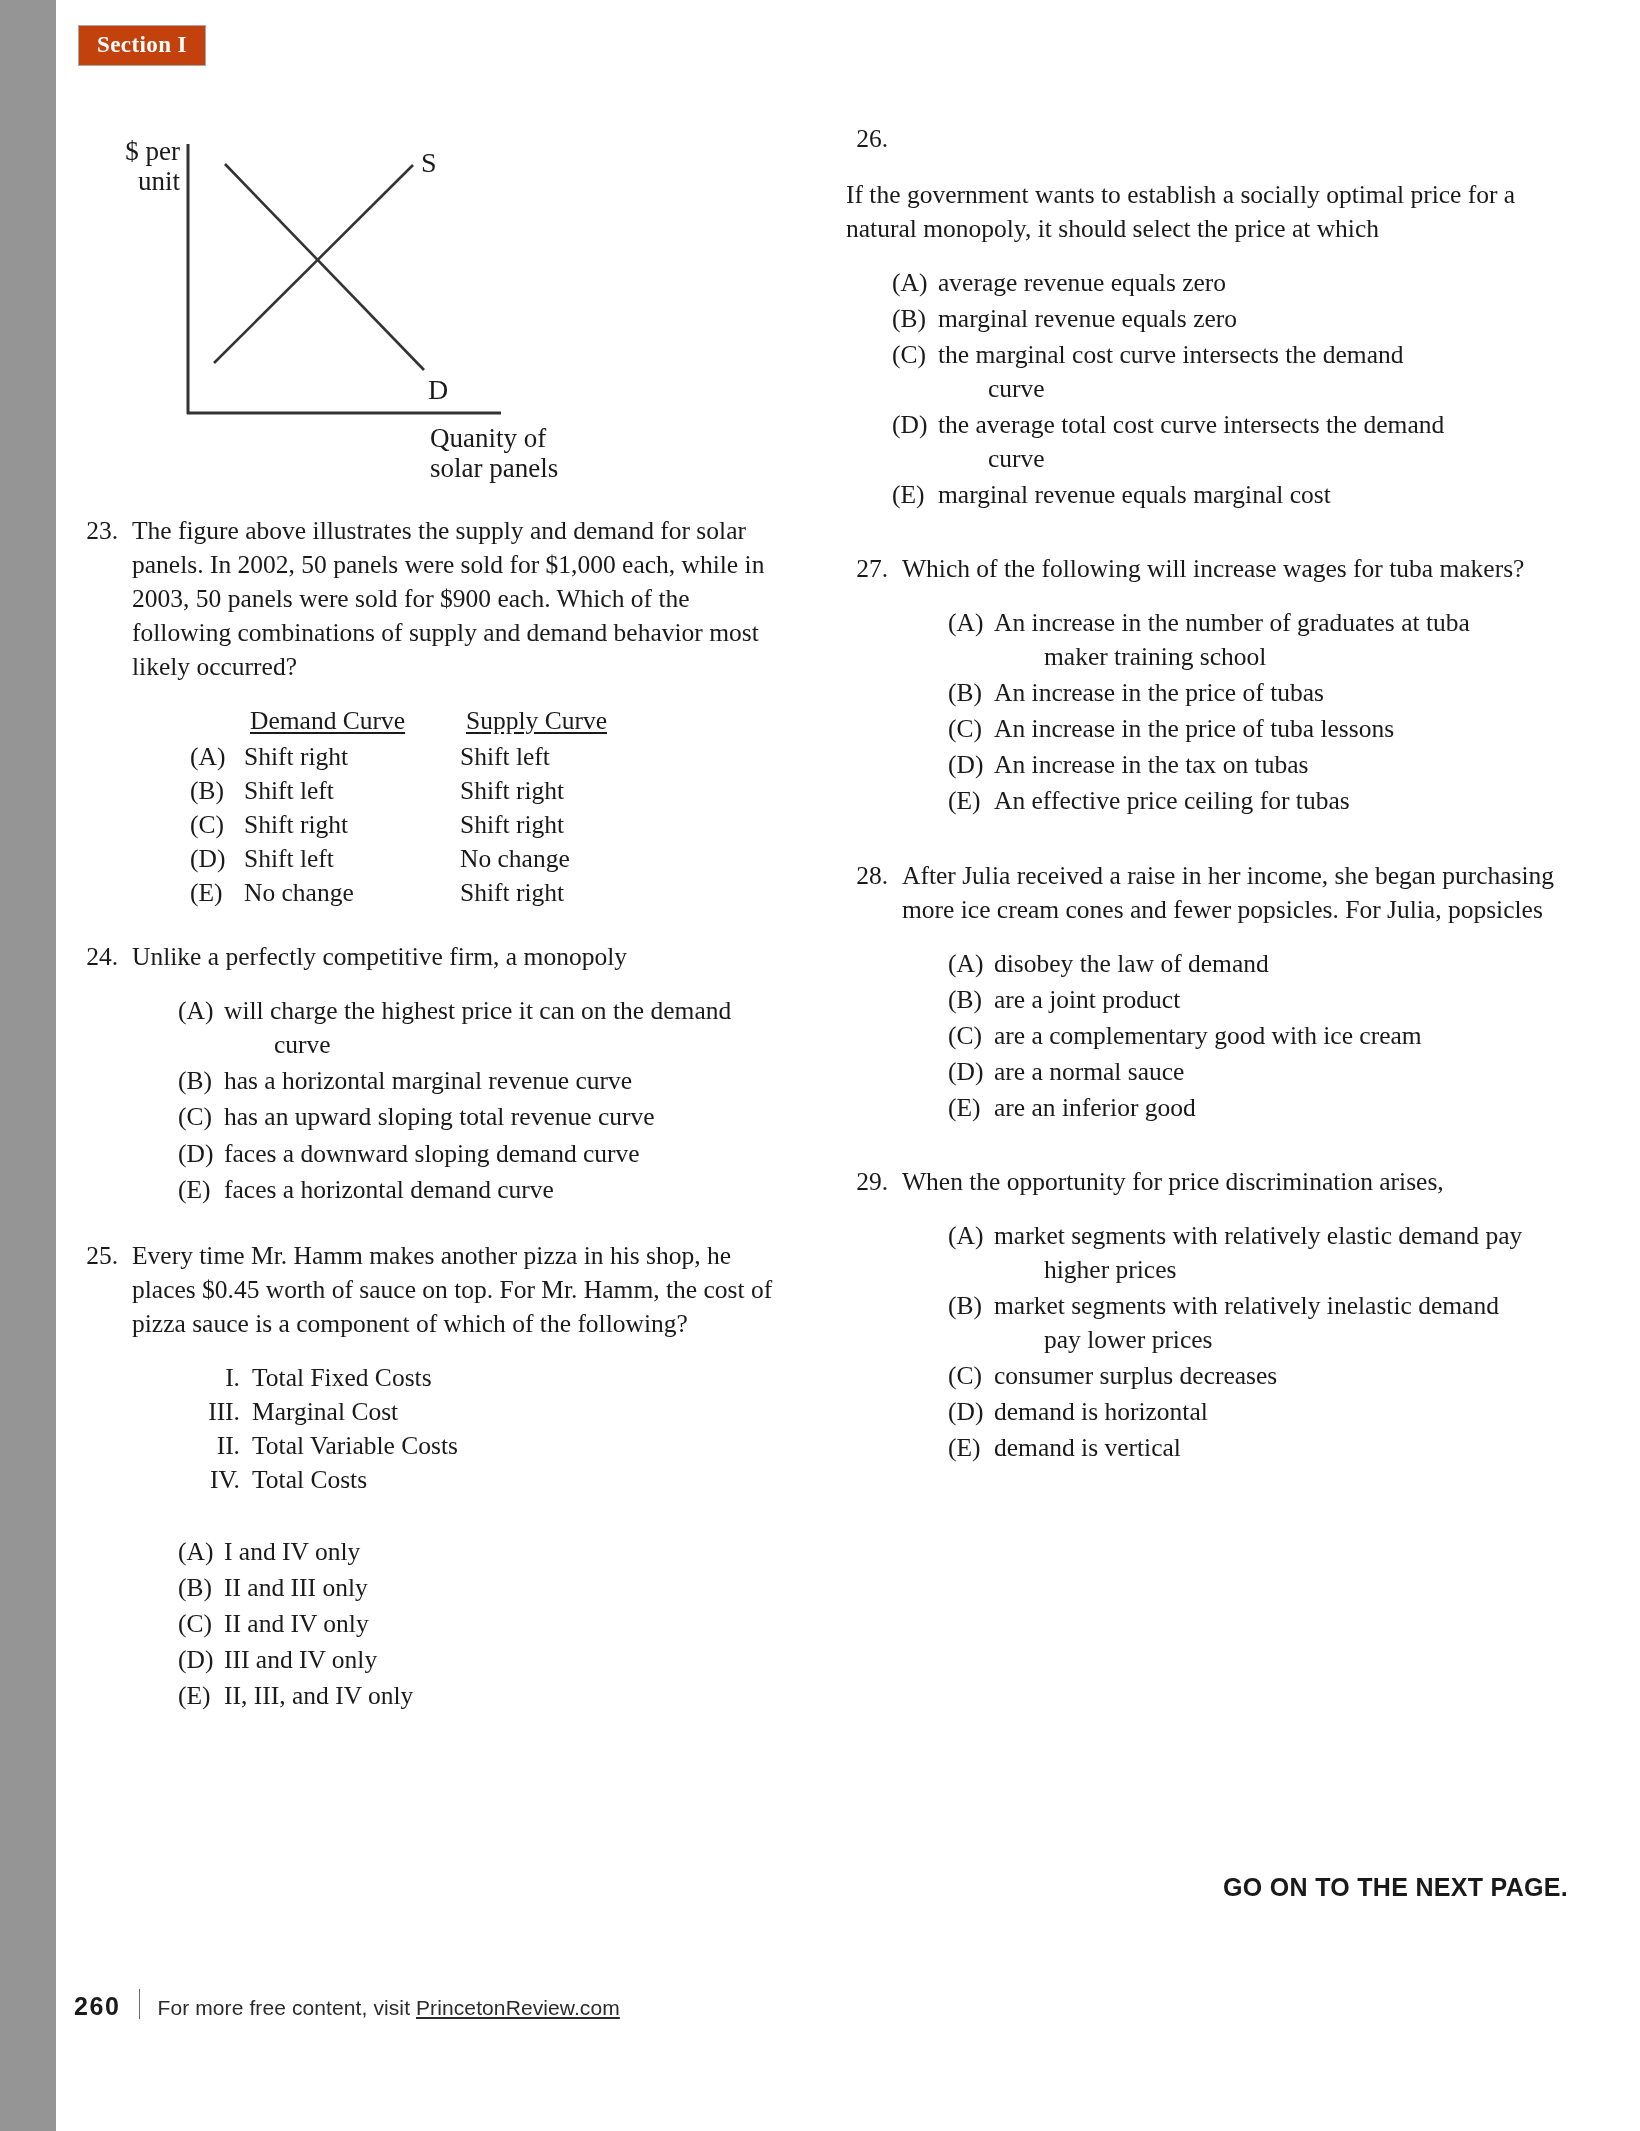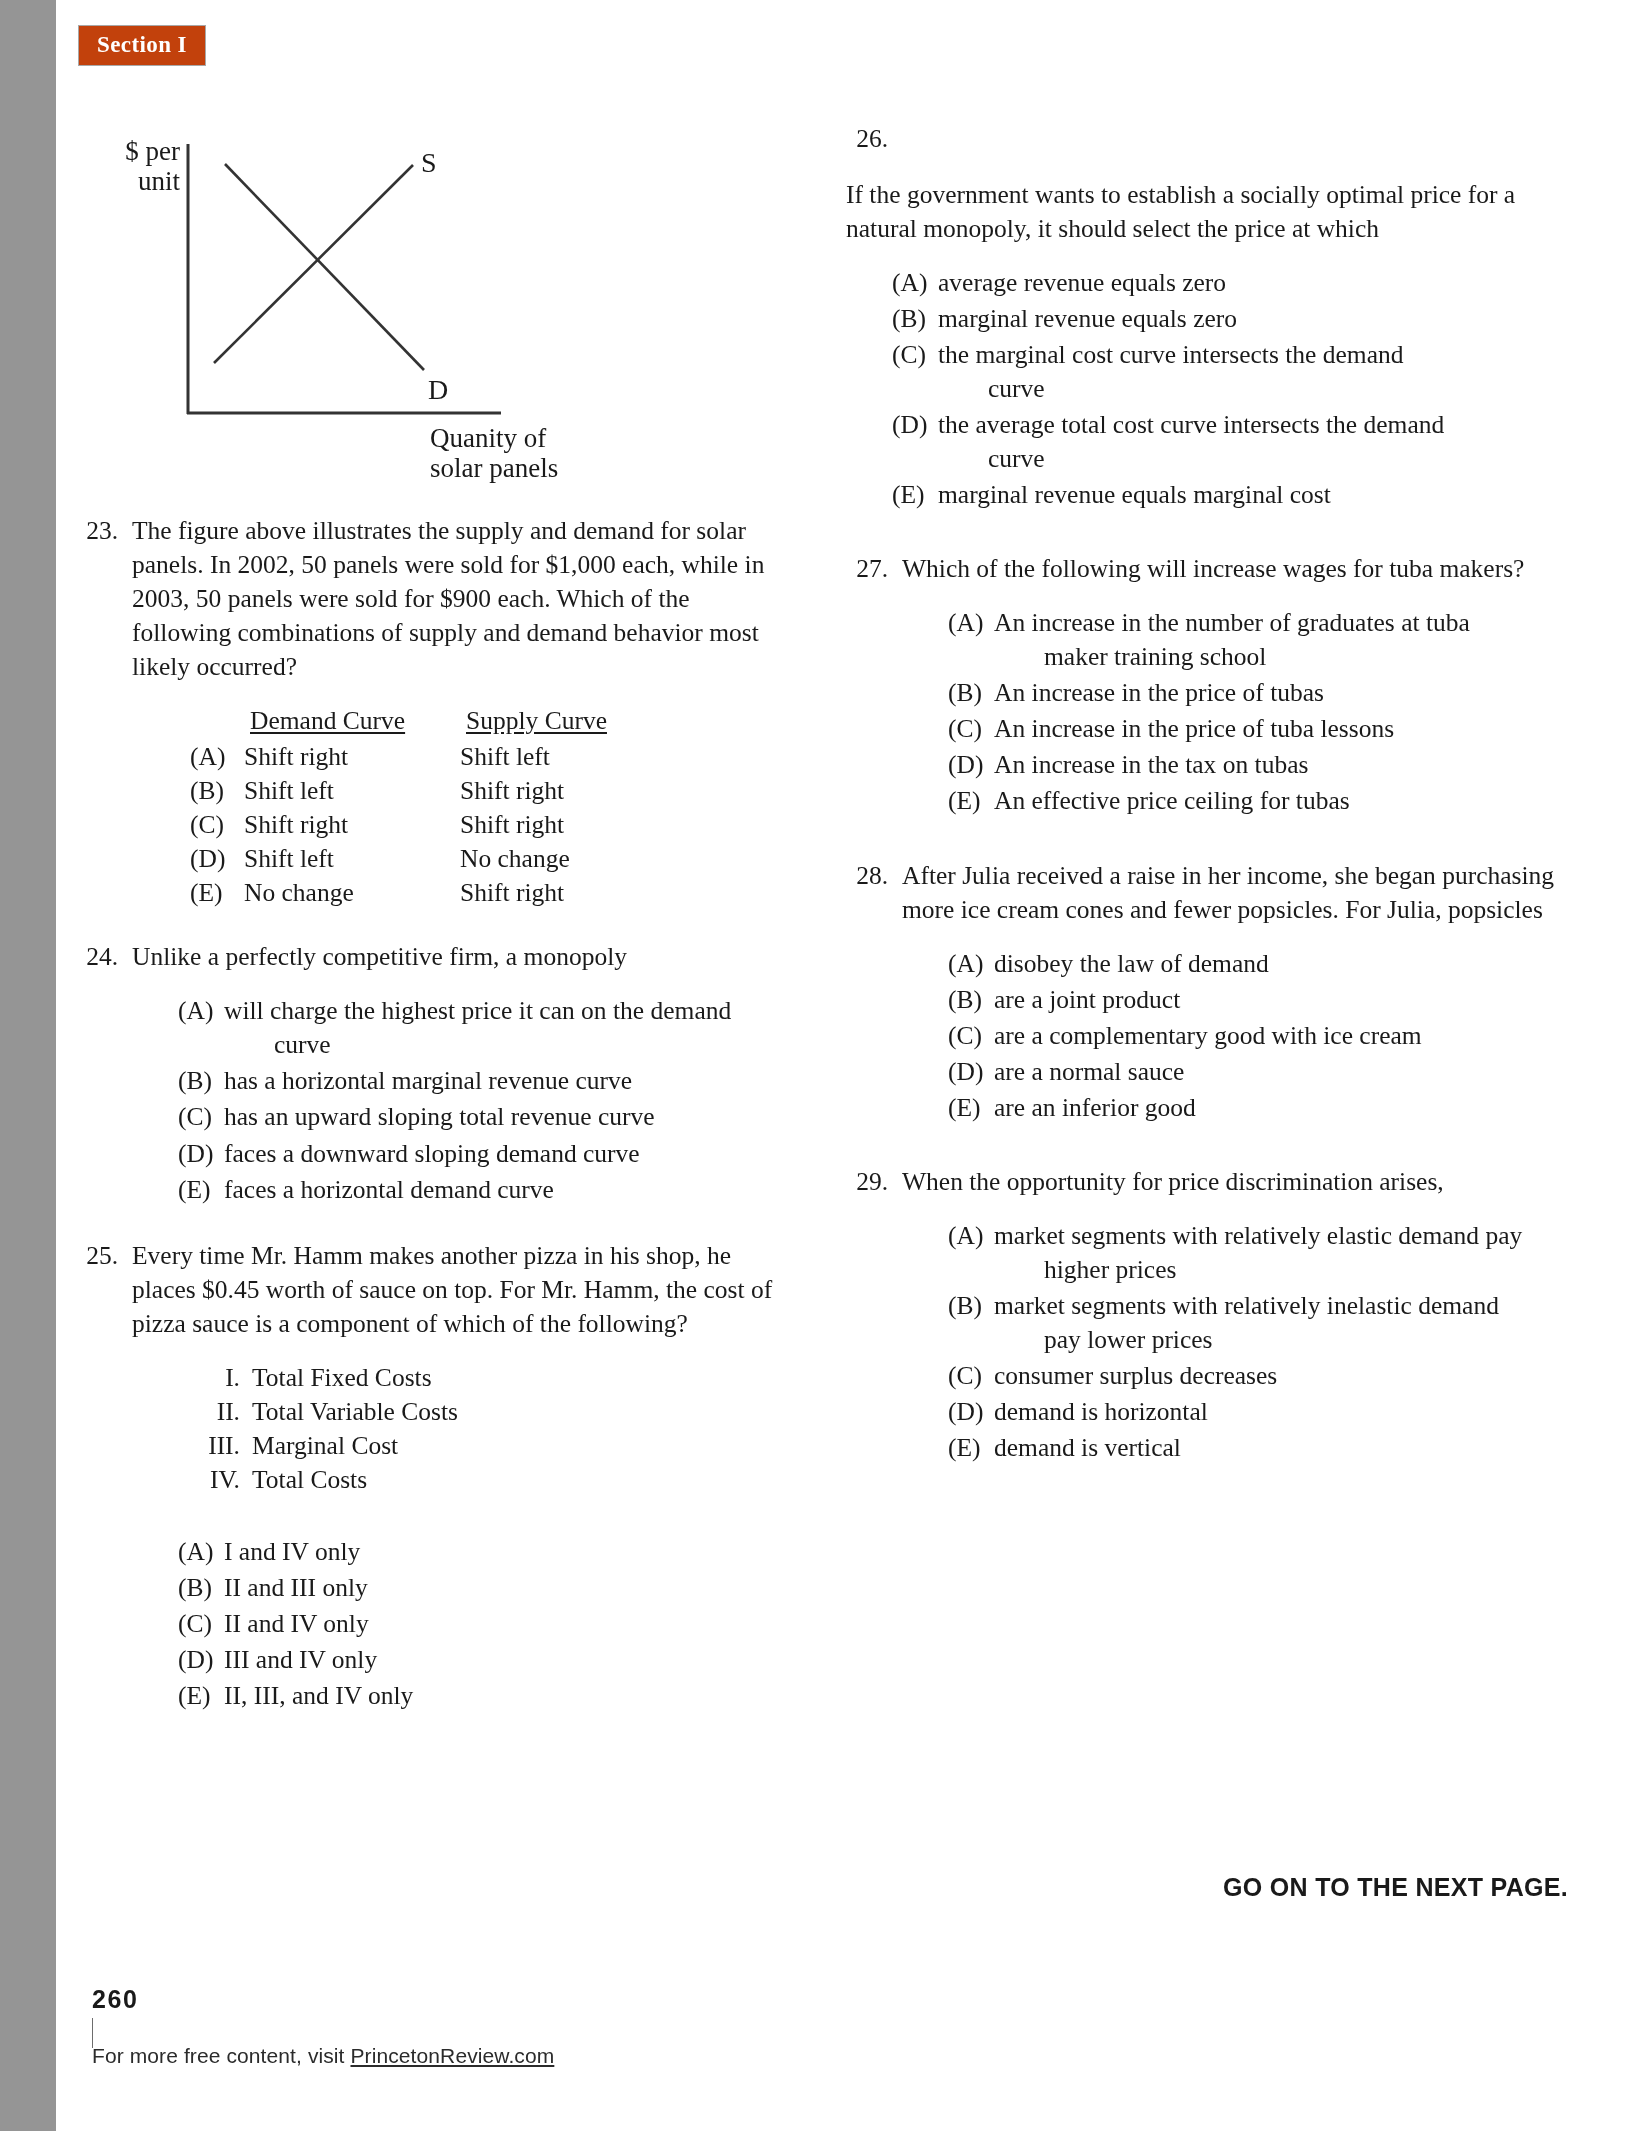--- a/index.html
+++ b/index.html
@@ -133,21 +133,20 @@
     letter-spacing: 0.3px;
     color: #1a1a1a;
   }
   .footer {
     position: absolute;
     left: 18px;
     top: 1985px;
     display: flex;
     align-items: baseline;
     font-family: "Liberation Sans", "DejaVu Sans", sans-serif;
-    flex-direction: column;
   }
   .footer-pageno {
     font-size: 25px;
     font-weight: bold;
     letter-spacing: 1.6px;
     color: #1a1a1a;
   }
   .footer-sep {
     display: inline-block;
     width: 1px;
@@ -271,26 +270,26 @@
     <div class="q">
       <div class="q-num">25.</div>
       <div class="q-body">
         <p class="q-stem">Every time Mr. Hamm makes another pizza in his shop, he places $0.45 worth of sauce on top. For Mr. Hamm, the cost of pizza sauce is a component of which of the following?</p>
         <div class="roman">
           <div class="roman-row">
             <div class="roman-num">I.</div>
             <div class="roman-text">Total Fixed Costs</div>
           </div>
           <div class="roman-row">
+            <div class="roman-num">III.</div>
+            <div class="roman-text">Marginal Cost</div>
+          </div>
+          <div class="roman-row">
             <div class="roman-num">II.</div>
             <div class="roman-text">Total Variable Costs</div>
-          </div>
-          <div class="roman-row">
-            <div class="roman-num">III.</div>
-            <div class="roman-text">Marginal Cost</div>
           </div>
           <div class="roman-row">
             <div class="roman-num">IV.</div>
             <div class="roman-text">Total Costs</div>
           </div>
         </div>
         <div class="choices choices-indent">
           <div class="choice">
             <div class="choice-letter">(A)</div>
             <div class="choice-text"><span>I and IV only</span></div>

